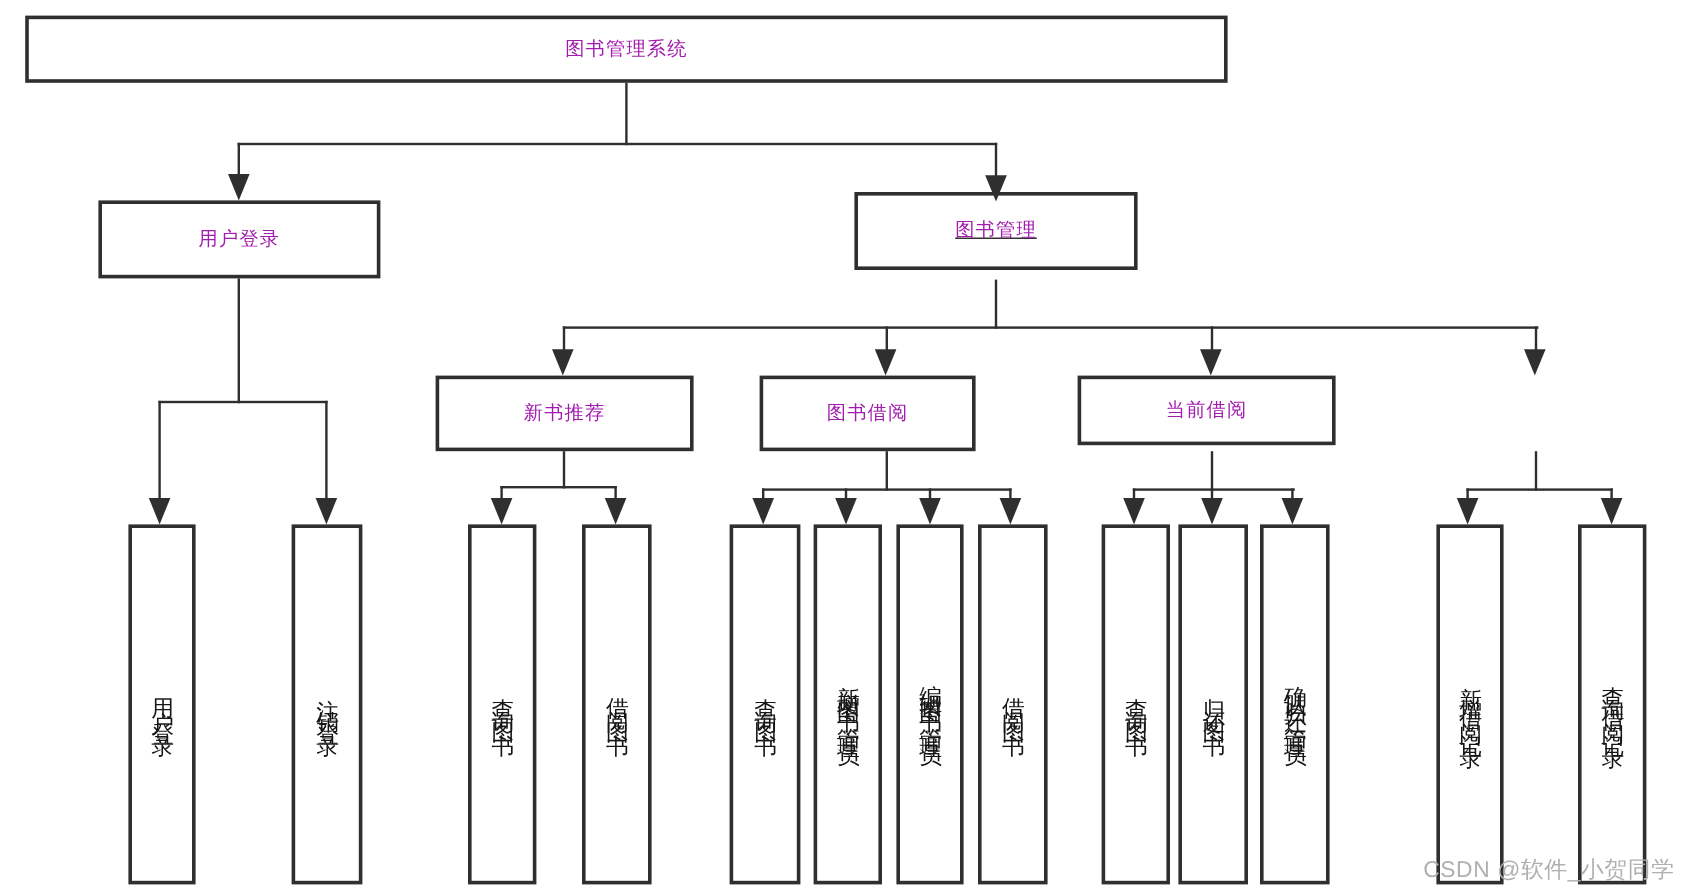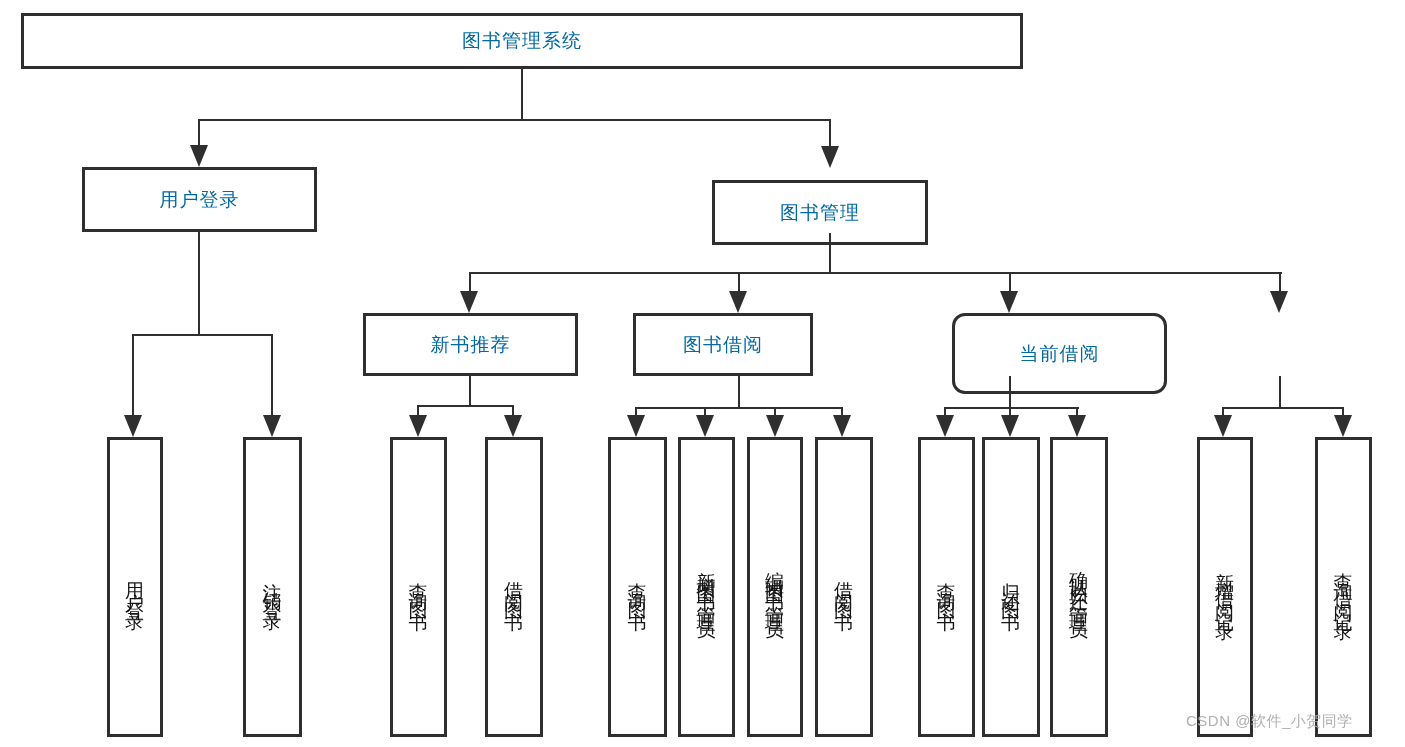--- a/index.html
+++ b/index.html
@@ -5,68 +5,68 @@
   html,body{margin:0;padding:0;background:#fff;}
   .canvas{
     position:relative;width:1405px;height:747px;background:#ffffff;
     font-family:"Liberation Sans","DejaVu Sans",sans-serif;overflow:hidden;
   }
   .node{
     position:absolute;background:#ffffff;border:3px solid #2f2f2f;
     display:flex;align-items:center;justify-content:center;box-sizing:border-box;
   }
   .hlabel{
-    font-size:19px;color:#0369a1;letter-spacing:1px;white-space:nowrap;
+    font-size:16px;color:#a21caf;letter-spacing:1px;white-space:nowrap;
   }
   .vnode{
     position:absolute;background:#ffffff;border:3px solid #2f2f2f;
     display:flex;align-items:center;justify-content:center;box-sizing:border-box;
   }
   .vlabel{
     writing-mode:vertical-rl;text-orientation:mixed;
     font-size:19px;color:#161616;letter-spacing:10px;line-height:1;white-space:nowrap;
   }
   .vlabel.tight{letter-spacing:7px;}
   .line{position:absolute;background:#2f2f2f;}
   .arrow{
     position:absolute;width:0;height:0;
     border-left:9px solid transparent;border-right:9px solid transparent;
     border-top:22px solid #2f2f2f;
   }
   .watermark{
-    position:absolute;left:1186px;top:712px;font-size:15px;color:#b0b0b0;
+    position:absolute;left:1186px;top:712px;font-size:19px;color:#b0b0b0;
     letter-spacing:0.5px;white-space:nowrap;
   }
 </style>
 </head>
 <body>
 
 <div class="canvas">
 
   <div class="node" style="left:21px;top:13px;width:1002px;height:56px;">
     <span class="hlabel">图书管理系统</span>
   </div>
 
   <div class="node" style="left:82px;top:167px;width:235px;height:65px;">
     <span class="hlabel">用户登录</span>
   </div>
 
-  <div class="node" style="left:712px;top:180px;width:216px;height:65px;">
+  <div class="node" style="left:712px;top:160px;width:236px;height:65px;text-decoration:underline;">
     <span class="hlabel">图书管理</span>
   </div>
 
   <div class="node" style="left:363px;top:313px;width:215px;height:63px;">
     <span class="hlabel">新书推荐</span>
   </div>
 
   <div class="node" style="left:633px;top:313px;width:180px;height:63px;">
     <span class="hlabel">图书借阅</span>
   </div>
 
-  <div class="node" style="left:952px;top:313px;width:215px;height:81px;border-radius:13px;">
+  <div class="node" style="left:898px;top:313px;width:215px;height:58px;">
     <span class="hlabel">当前借阅</span>
   </div>
 
 
   <div class="vnode" style="left:107px;top:437px;width:56px;height:300px;">
     <span class="vlabel">用户登录</span>
   </div>
   <div class="vnode" style="left:243px;top:437px;width:59px;height:300px;">
     <span class="vlabel">注销登录</span>
   </div>

